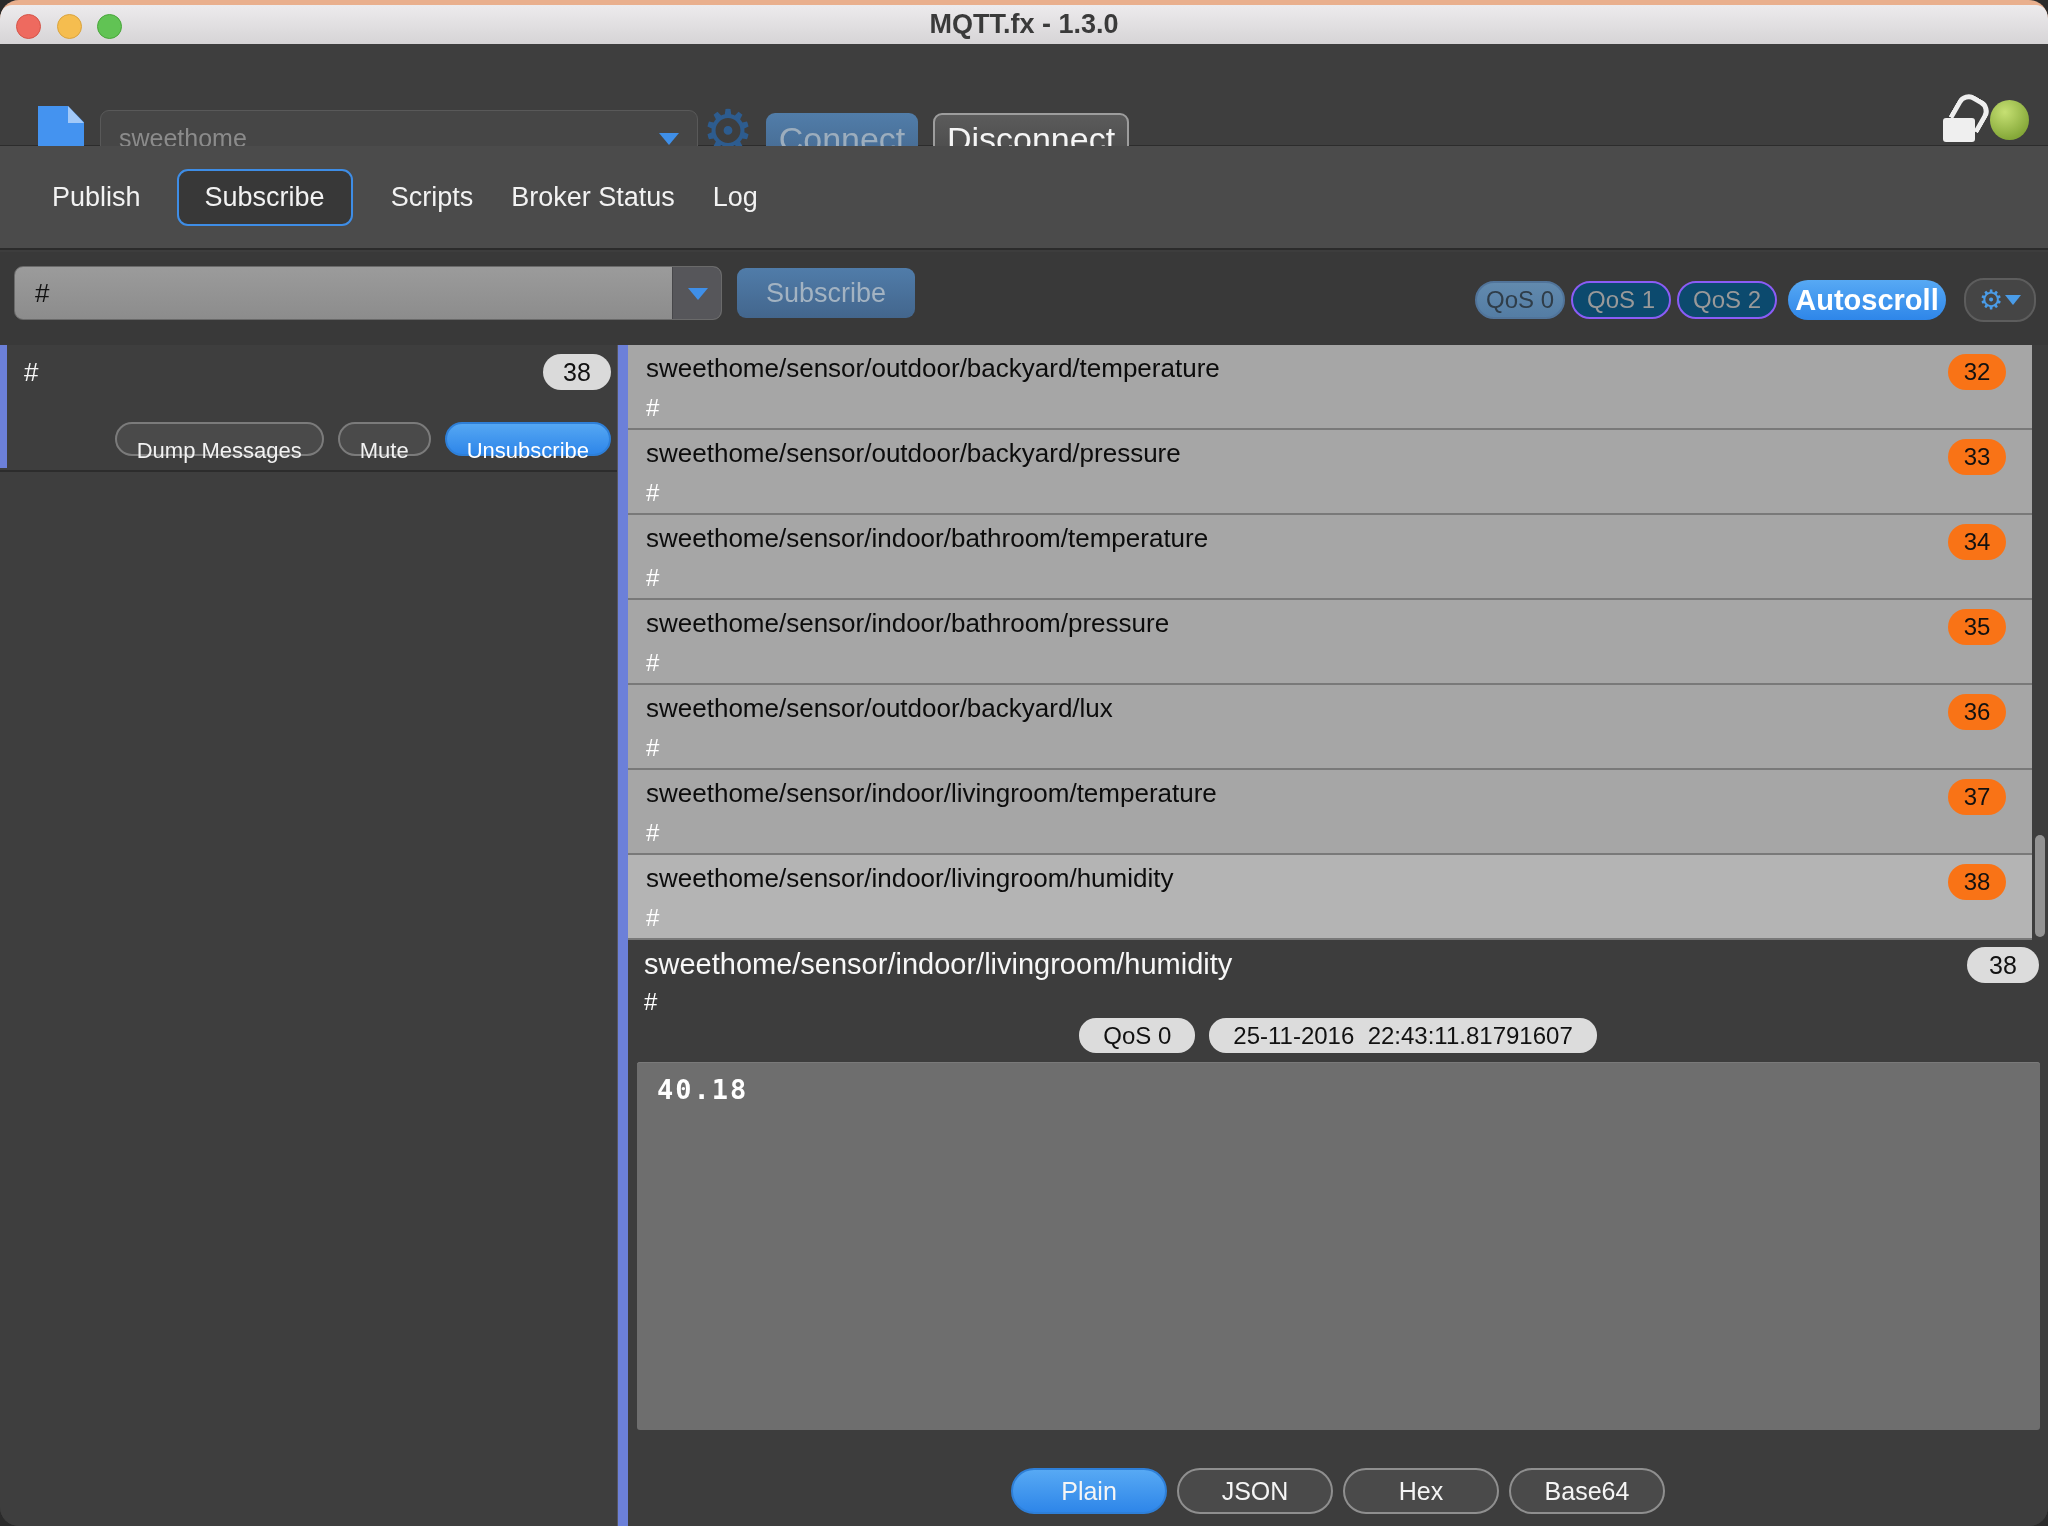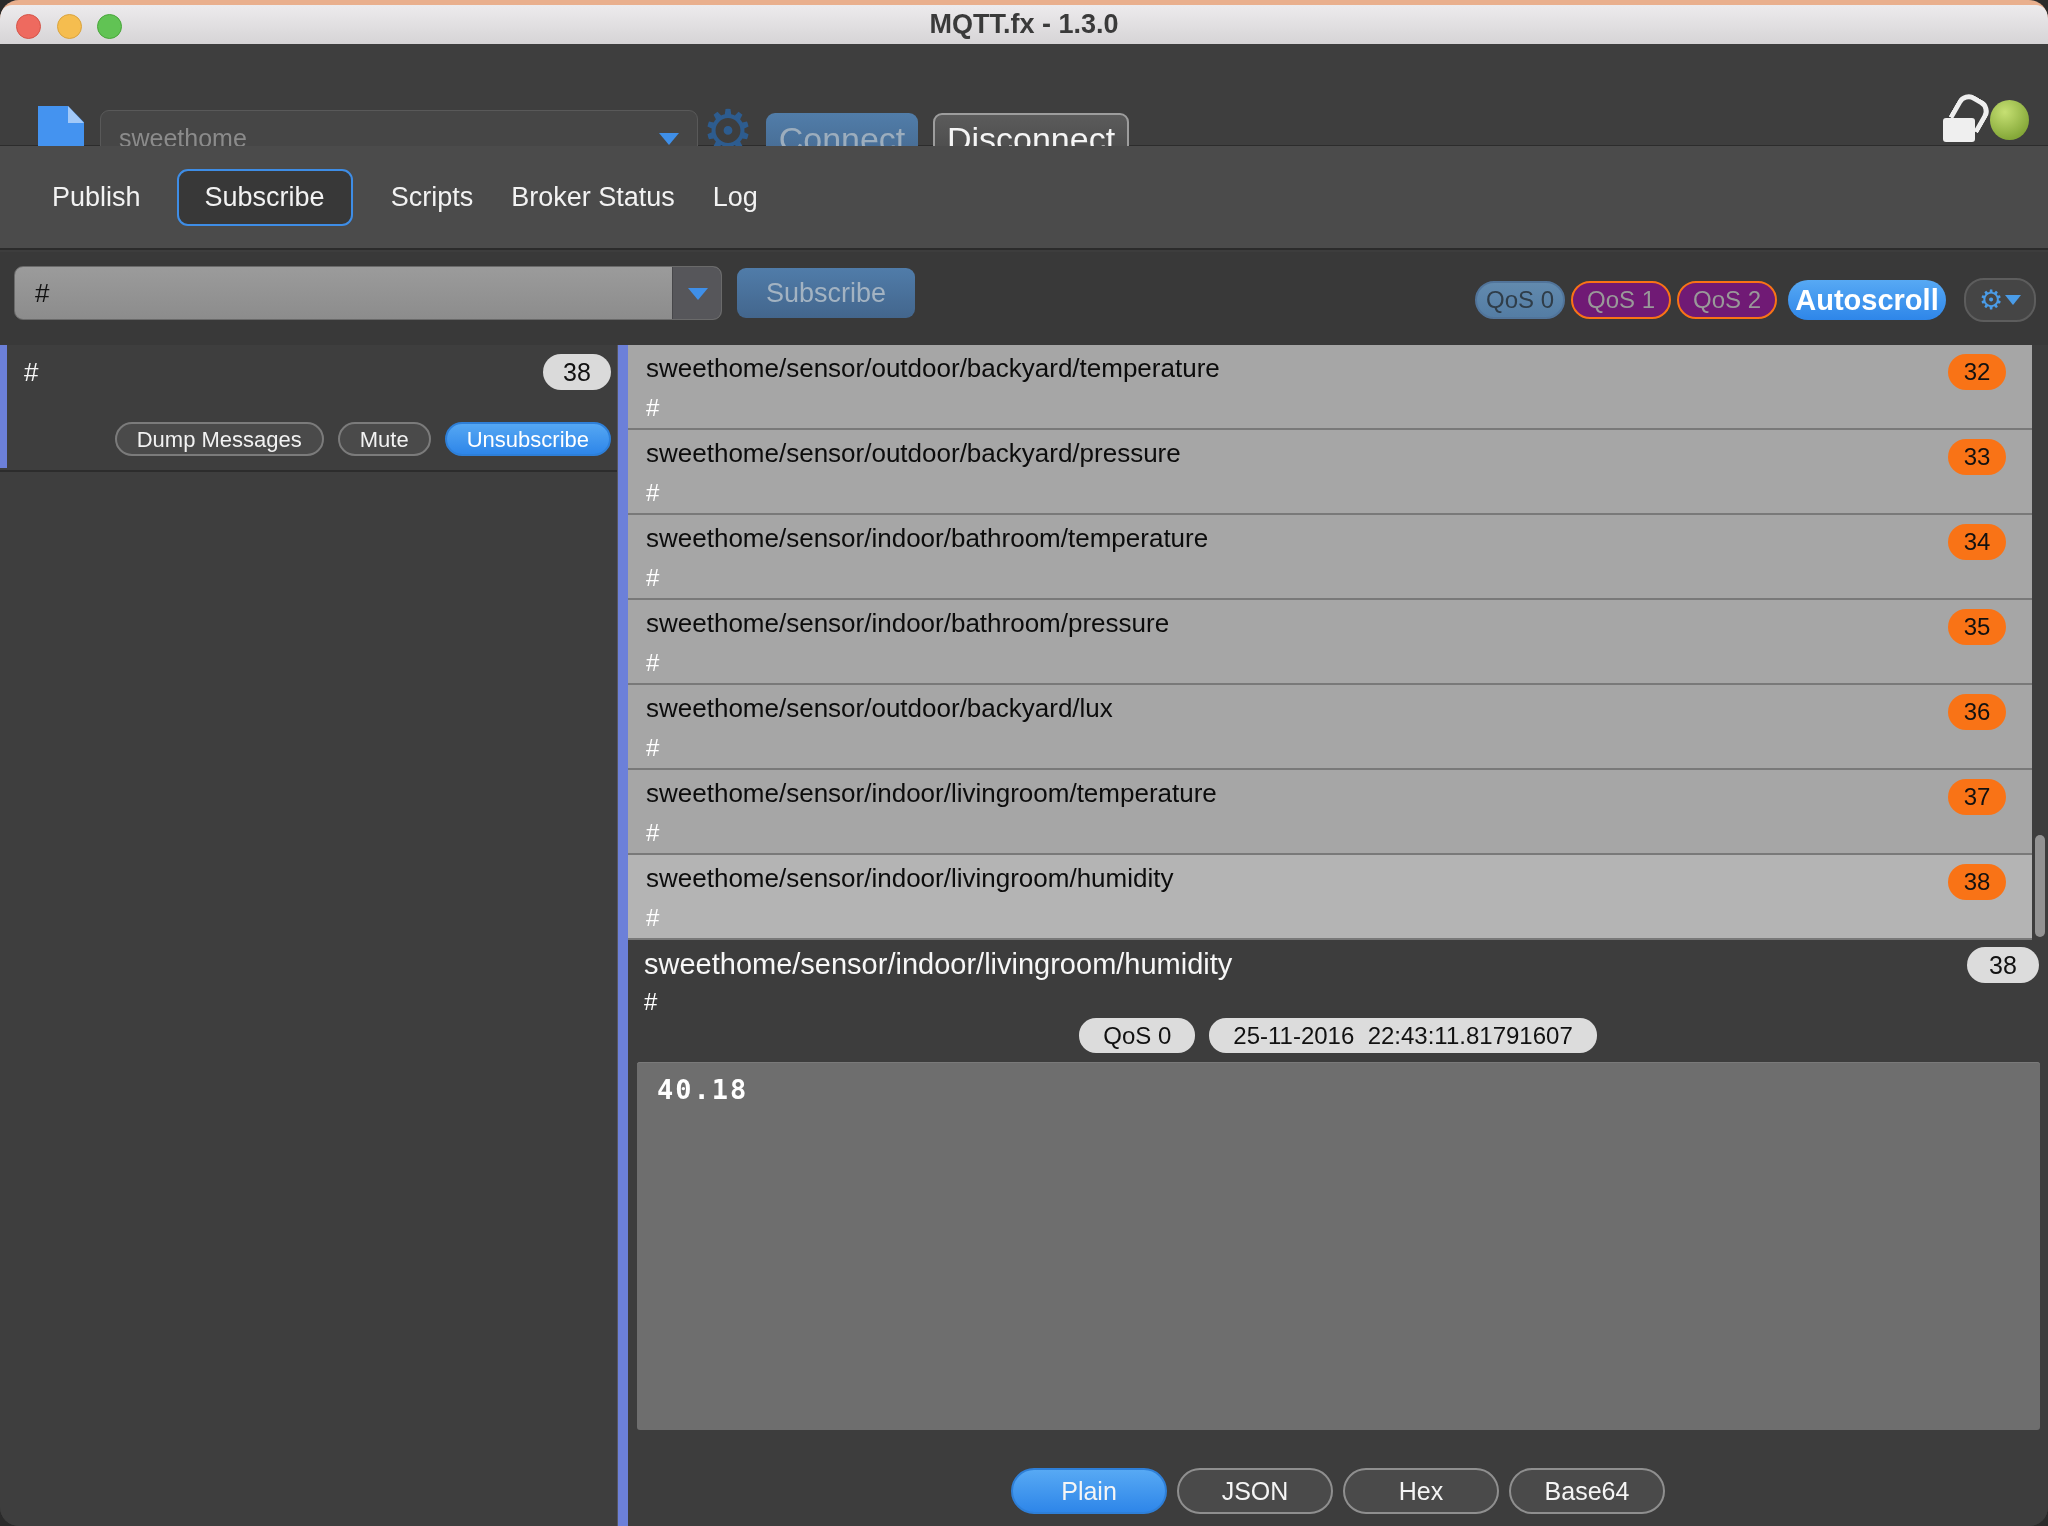--- a/index.html
+++ b/index.html
@@ -56,21 +56,21 @@
   .topic-combo{position:absolute;left:14px;top:14px;width:708px;height:54px;border-radius:9px;
                background:linear-gradient(#9b9b9b,#8c8c8c);border:1px solid #6a6a6a;box-sizing:border-box;}
   .topic-combo .txt{position:absolute;left:20px;top:0;line-height:52px;font-size:26px;color:#111;}
   .topic-combo .arrow-zone{position:absolute;right:0;top:0;width:48px;height:52px;background:#56565a;
                            border-left:1px solid #47474a;border-radius:0 8px 8px 0;}
   .topic-combo .tri-blue{position:absolute;right:13px;top:21px;}
   .subscribe-btn{position:absolute;left:737px;top:16px;width:178px;height:50px;border-radius:9px;
                  background:linear-gradient(#507ca9,#43668d);color:#a3b3c2;font-size:27px;line-height:50px;}
   .pillgroup{position:absolute;right:12px;top:26px;display:flex;align-items:center;}
   .pill{box-sizing:border-box;border-radius:19px;font-size:24px;text-align:center;}
-  .qos{height:38px;line-height:34px;background:#701a75;border:2px solid #f97316;color:#999;margin-left:6px;}
+  .qos{height:38px;line-height:34px;background:#0c4a6e;border:2px solid #8b5cf6;color:#999;margin-left:6px;}
   .qos.sel{background:linear-gradient(#628aae,#547da4);border:2px solid #51749a;color:#2f3d49;}
   .qos0{width:90px;} .qos1{width:100px;} .qos2{width:100px;}
   .autoscroll{width:158px;height:40px;line-height:40px;margin-left:11px;border-radius:20px;
               background:linear-gradient(#57a9f4,#2e86e9);color:#fff;font-size:29px;font-weight:bold;}
   .gearpill{width:68px;height:40px;margin-left:18px;border-radius:20px;background:#454545;
             border:2px solid #5d5d5d;display:flex;align-items:center;justify-content:center;}
   .gearpill .g{color:#4a9ce8;font-size:27px;line-height:27px;margin-right:2px;}
   .gearpill .tri{width:0;height:0;border-left:8px solid transparent;border-right:8px solid transparent;
                  border-top:10px solid #4a9ce8;}
 
@@ -78,21 +78,21 @@
   .main{position:absolute;left:0;top:345px;width:2048px;height:1181px;}
   .leftpanel{position:absolute;left:0;top:0;width:617px;height:1181px;background:#3e3e3e;
              border-right:1px solid #56565e;}
   .bluestripe{position:absolute;left:618px;top:0;width:10px;height:1181px;background:#6c80d9;}
   .subcell{position:relative;width:617px;height:125px;border-bottom:2px solid #2c2c2c;}
   .subcell .selstripe{position:absolute;left:0;top:0;width:7px;height:123px;background:#6c80d9;}
   .subcell .topic{position:absolute;left:24px;top:12px;font-size:26px;color:#f5f5f5;}
   .badge{background:#dadada;color:#111;border-radius:18px;text-align:center;}
   .subcell .badge{position:absolute;right:6px;top:9px;width:68px;height:36px;line-height:36px;font-size:25px;}
   .subcell .btnrow{position:absolute;right:6px;bottom:14px;display:flex;gap:14px;}
-  .spill{height:34px;line-height:30px;border-radius:17px;font-size:22px;color:#f2f2f2;padding:1px 20px;
+  .spill{height:34px;line-height:30px;border-radius:17px;font-size:22px;color:#f2f2f2;padding:12px 20px;
          background:#4a4a4a;border:2px solid #7b7b7b;box-sizing:border-box;text-align:center;}
   .spill.blue{background:linear-gradient(#55a7f3,#2e86e9);border:2px solid #2e7fd8;color:#fff;}
 
   
   .rightpane{position:absolute;left:628px;top:0;width:1420px;height:1181px;}
   .msglist{position:absolute;left:0;top:0;width:1404px;}
   .row{position:relative;width:1404px;height:83px;background:#a6a6a6;border-bottom:2px solid #797979;}
   .row.sel{background:#b4b4b4;}
   .row .topic{position:absolute;left:18px;top:8px;font-size:26px;color:#0c0c0c;}
   .row .sub{position:absolute;left:18px;bottom:6px;font-size:24px;color:#fff;}

